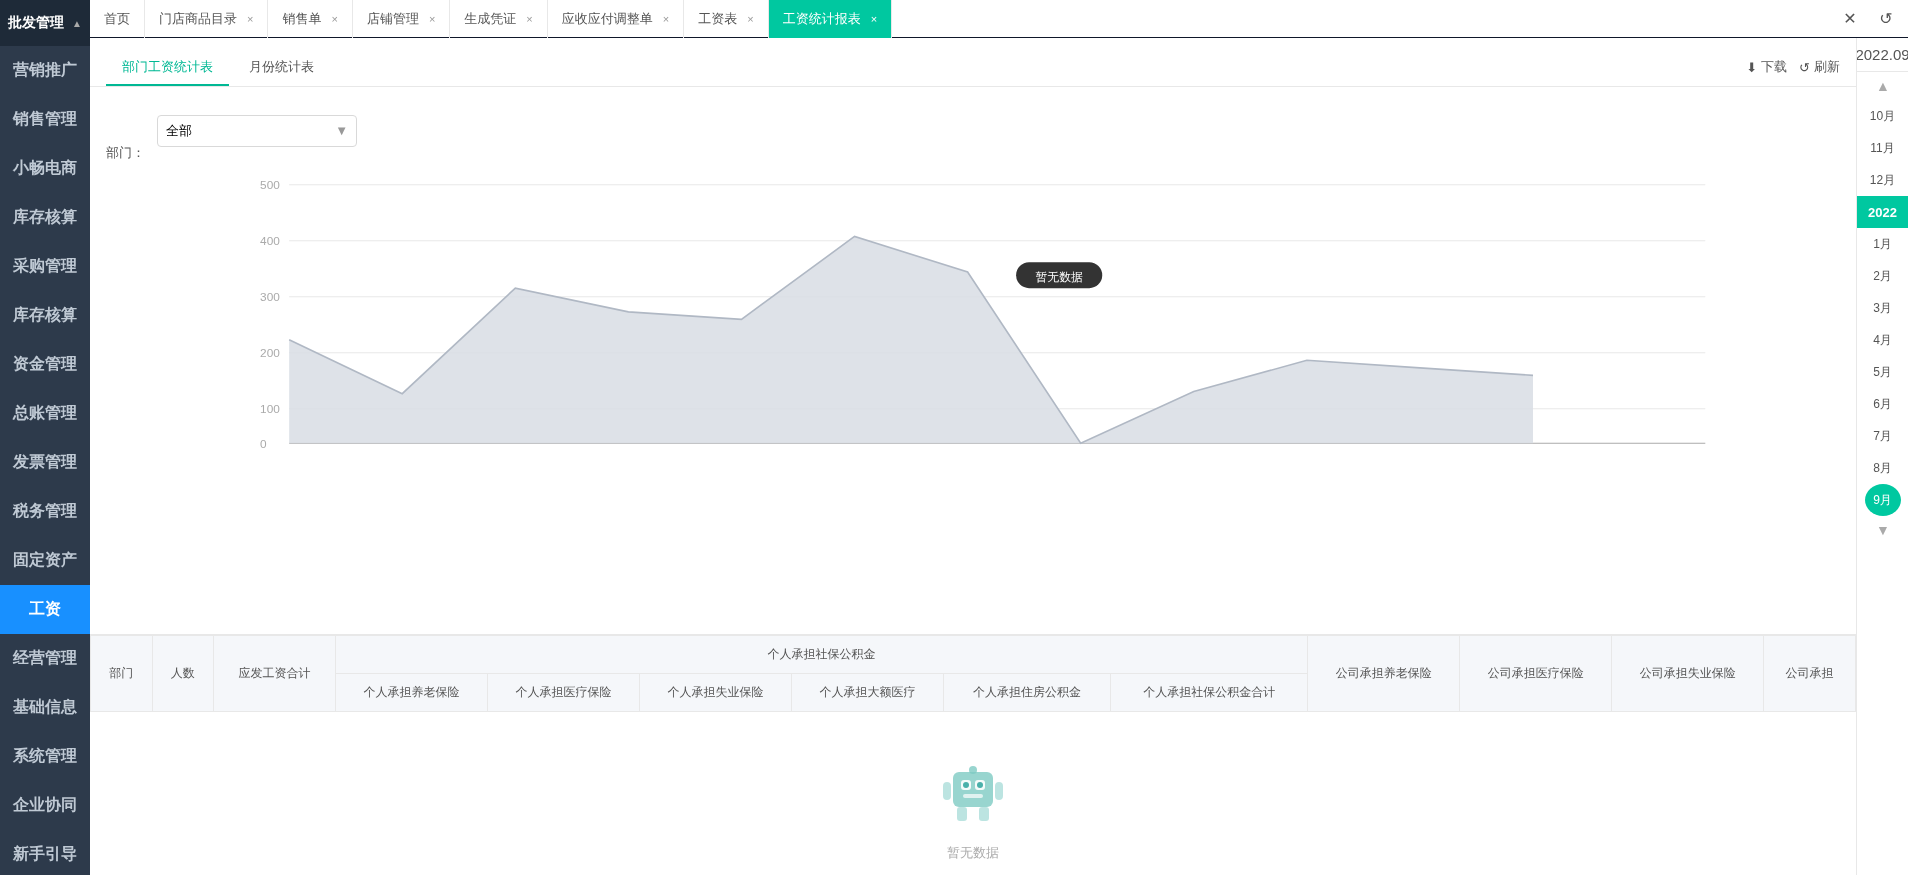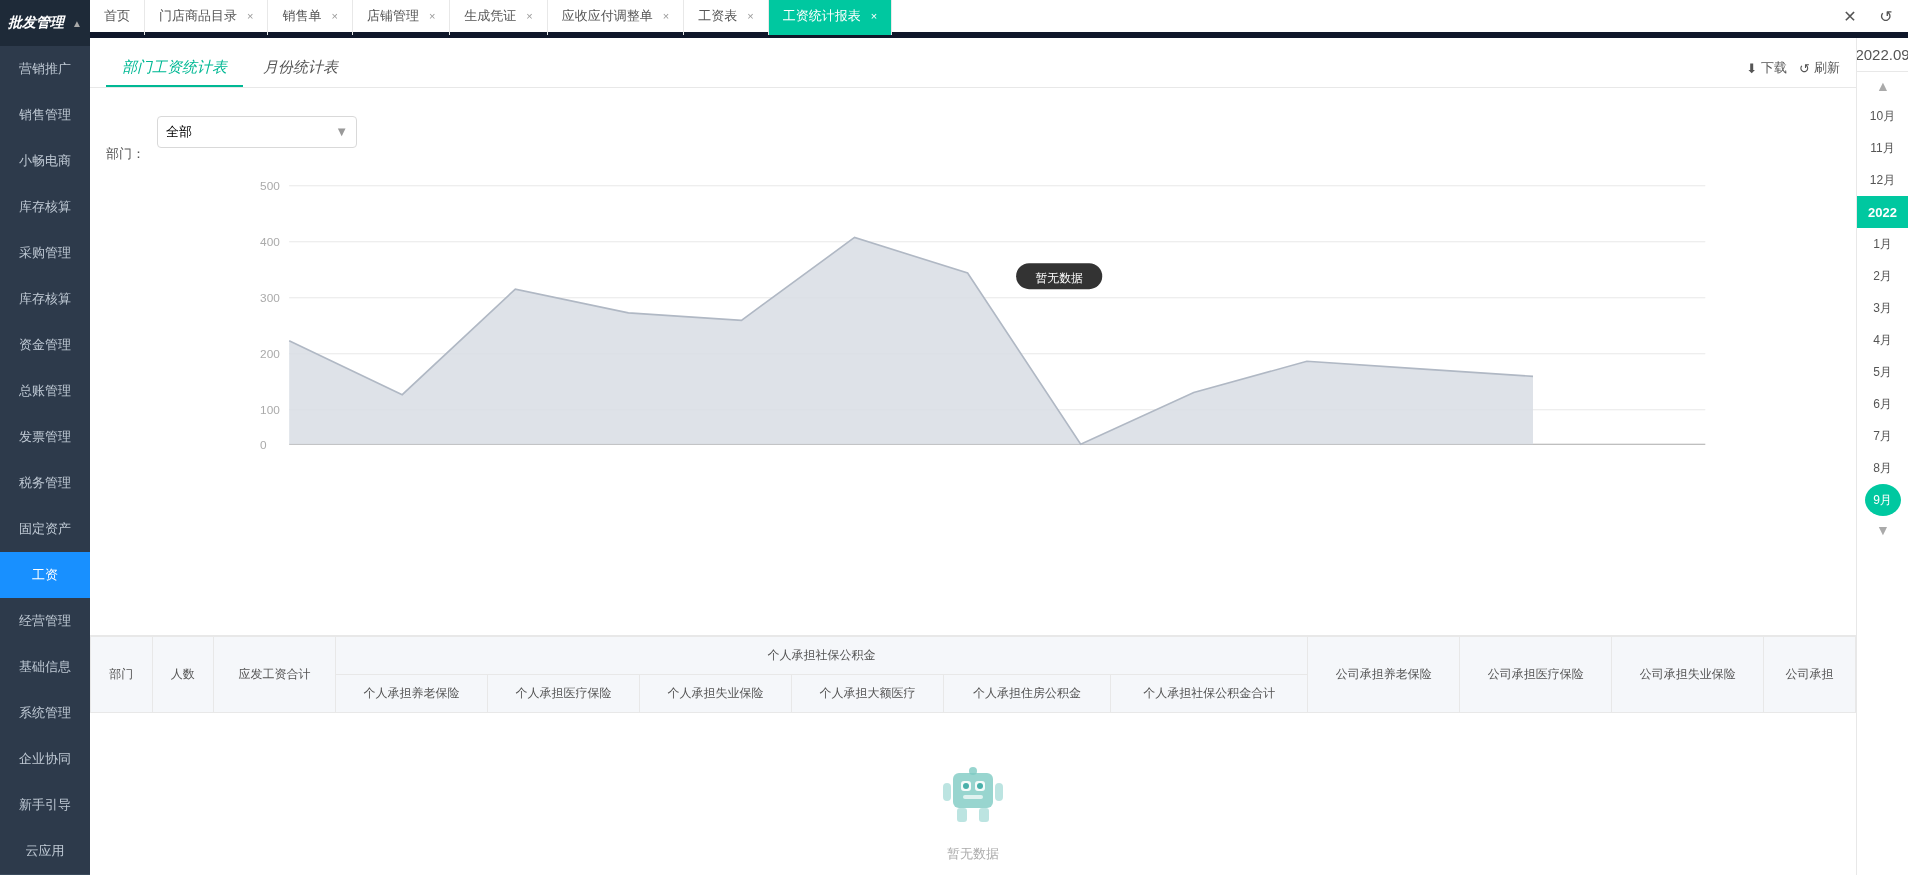--- a/index.html
+++ b/index.html
@@ -17,29 +17,29 @@
     .sidebar-header {
       background: #1e2a38;
       padding: 14px 8px;
       color: #fff;
       font-size: 14px;
       font-weight: bold;
       display: flex;
       align-items: center;
       justify-content: space-between;
       cursor: pointer;
-      font-style: italic;
     }
     .sidebar-header .arrow { font-size: 10px; color: #aaa; }
     .sidebar-item {
       padding: 14px 8px;
       color: #bfc9d4;
-      font-size: 13px;
+      font-size: 16px;
       text-align: center;
       cursor: pointer;
+      font-weight: bold;
     }
     .sidebar-item.active { background: #1890ff; color: #fff; }
     .sidebar-footer {
       margin-top: auto;
       padding: 14px 8px;
       color: #bfc9d4;
       text-align: center;
       cursor: pointer;
       border-top: 1px solid #3a4a5c;
     }
@@ -48,21 +48,21 @@
     .main-content {
       flex: 1;
       display: flex;
       flex-direction: column;
       overflow: hidden;
     }
 
     
     .tab-bar {
       background: #fff;
-      border-bottom: 6px solid #0f172a;
+      border-bottom: 1px solid #0f172a;
       display: flex;
       align-items: center;
       padding: 0;
       height: 38px;
       flex-shrink: 0;
     }
     .tab-item {
       padding: 0 14px;
       height: 38px;
       display: flex;
@@ -115,25 +115,24 @@
     
     .sub-tabs {
       display: flex;
       padding: 12px 16px 0;
       border-bottom: 1px solid #e8e8e8;
       gap: 4px;
       flex-shrink: 0;
     }
     .sub-tab {
       padding: 8px 16px;
-      font-size: 15px;
+      font-size: 13px;
       color: #555;
       cursor: pointer;
       border-radius: 4px 4px 0 0;
-      font-style: italic;
     }
     .sub-tab.active {
       color: #00b894;
       border-bottom: 2px solid #00b894;
       font-weight: 500;
     }
 
     
     .toolbar {
       display: flex;

